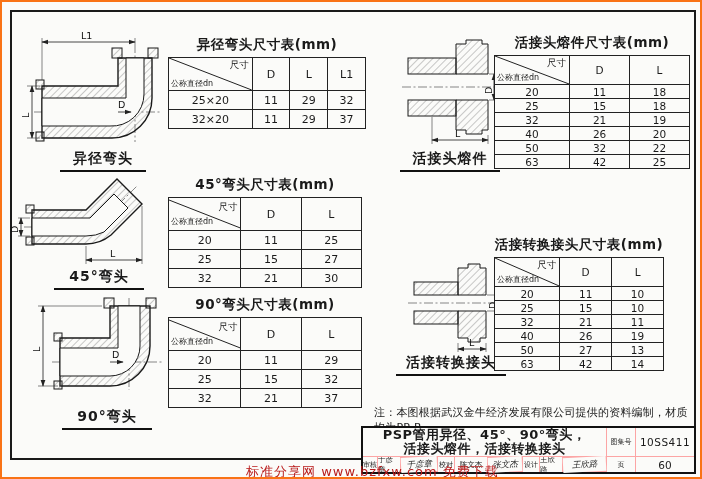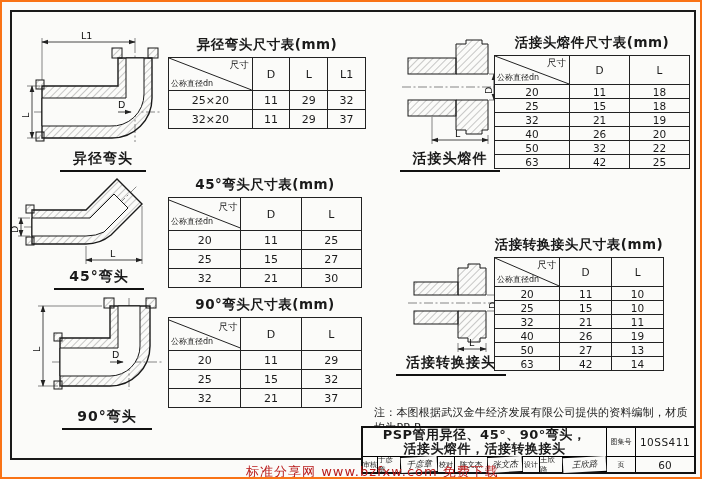--- a/index.html
+++ b/index.html
@@ -38,21 +38,21 @@
   .cwrap svg{position:absolute;left:0;top:0;width:100%;height:100%;}
   .c-top{position:absolute;top:1px;right:3px;font-size:9.5px;}
   .c-bot{position:absolute;bottom:1px;left:2px;font-size:8px;}
 
   
   .note{position:absolute;left:372px;top:403px;width:320px;font-size:11px;letter-spacing:0.2px;}
 
   
   .tblock{
     position:absolute;left:359px;top:424px;width:331px;
-    display:grid;background:#000000;gap:1px;border:2px solid #111;
+    display:grid;background:#fca5a5;gap:1px;border:2px solid #111;
     grid-template-columns:14px 22px 36px 16px 32px 34px 16px 22px 43px 28px 58px;
     grid-template-rows:28px 15px;
   }
   .tblock>div{background:#fbfbf9;display:flex;align-items:center;justify-content:center;overflow:hidden;}
   .tb-title{grid-column:1 / span 9;flex-direction:column;font-size:13px;font-weight:bold;line-height:14px;letter-spacing:0.5px;}
   .tb-sm{font-size:7px;}
   .tb-name{font-size:7.5px;}
   .tb-sig{font-size:8.5px;font-style:italic;transform:rotate(-3deg);}
   .tb-atlas{font-size:10.5px;letter-spacing:0.5px;}
   .tb-pg{font-size:10.5px;}

